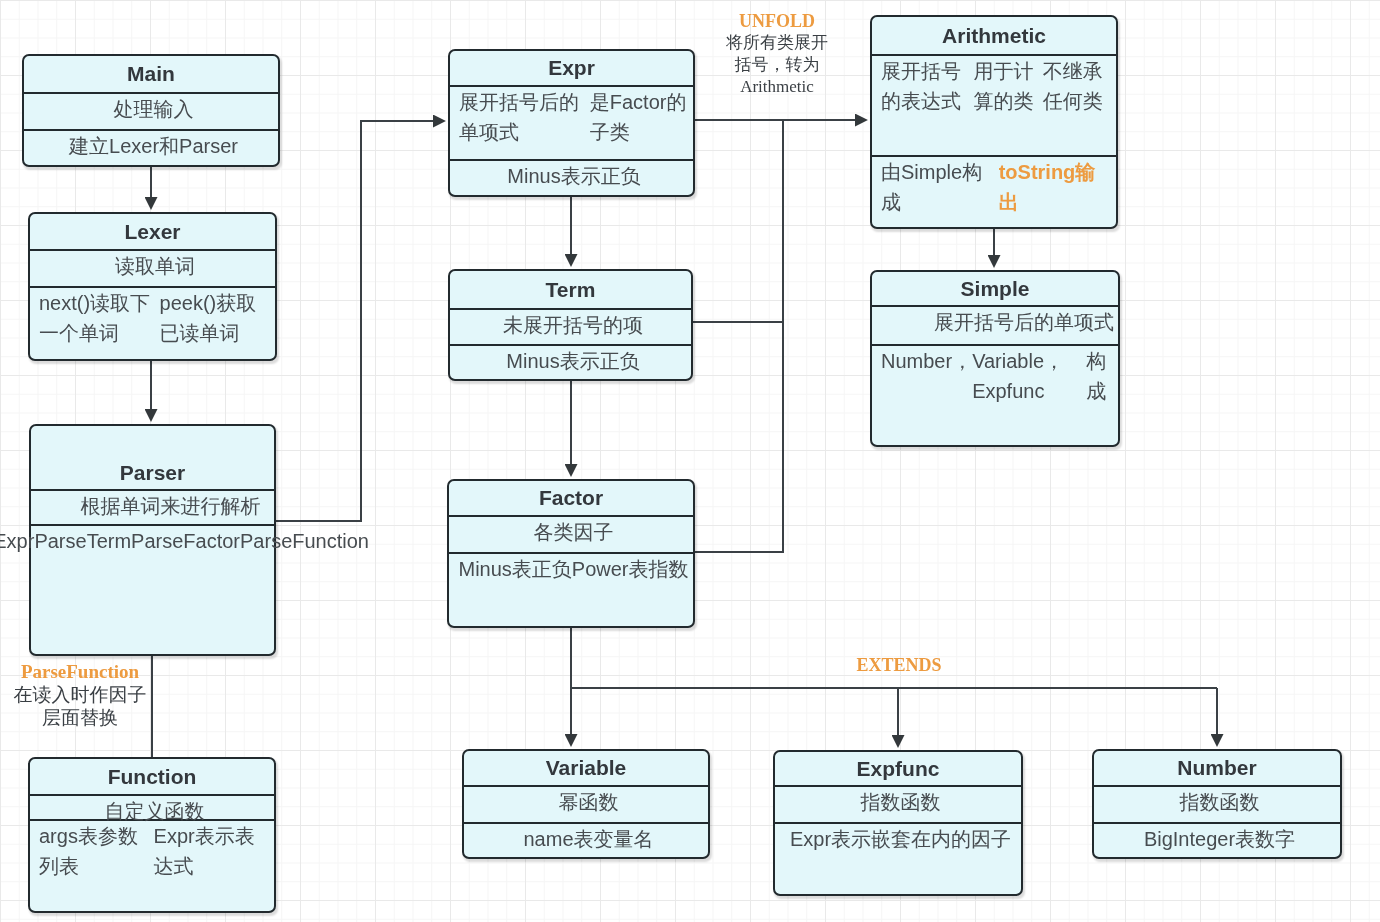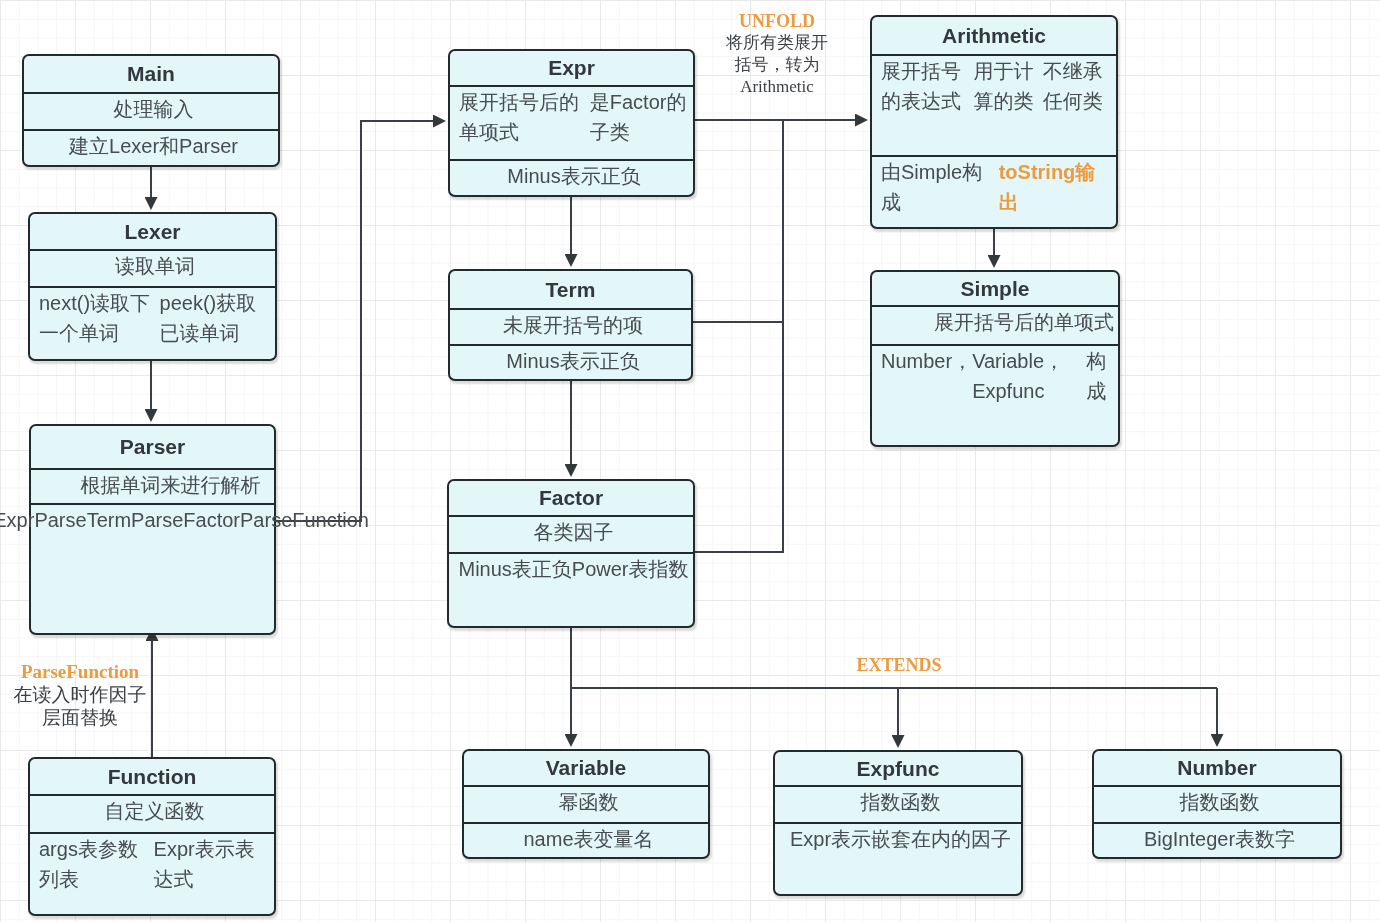--- a/index.html
+++ b/index.html
@@ -90,38 +90,38 @@
     <div class="node-row" style="height:37px;">
       <div>读取单词</div>
     </div>
     <div class="node-row" style="height:73px;">
       <div>next()读取下一个单词</div>
       <div>peek()获取已读单词</div>
     </div>
   </div>
 
   <div class="node" style="left:29px;top:424px;width:247px;">
-    <div class="node-header" style="height:42px;">Parser</div>
+    <div class="node-header" style="height:32px;margin-top:31px;">Parser</div>
     <div class="node-row" style="height:35px;padding-left:40px;">
       <div>根据单词来进行解析</div>
     </div>
     <div class="node-row" style="height:130px;">
       <div>ParseExpr</div>
       <div>ParseTerm</div>
       <div>ParseFactor</div>
       <div>ParseFunction</div>
     </div>
   </div>
 
   <div class="node" style="left:28px;top:757px;width:248px;">
     <div class="node-header" style="height:35px;">Function</div>
-    <div class="node-row" style="height:38px;">
+    <div class="node-row" style="height:25px;">
       <div>自定义函数</div>
     </div>
-    <div class="node-row" style="height:82px;justify-content:space-between;">
+    <div class="node-row" style="height:92px;justify-content:space-between;">
       <div>args表参数列表</div>
       <div>Expr表示表达式</div>
     </div>
   </div>
 
   <div class="node" style="left:448px;top:49px;width:247px;">
     <div class="node-header" style="height:34px;">Expr</div>
     <div class="node-row" style="height:74px;">
       <div>展开括号后的单项式</div>
       <div>是Factor的子类</div>

